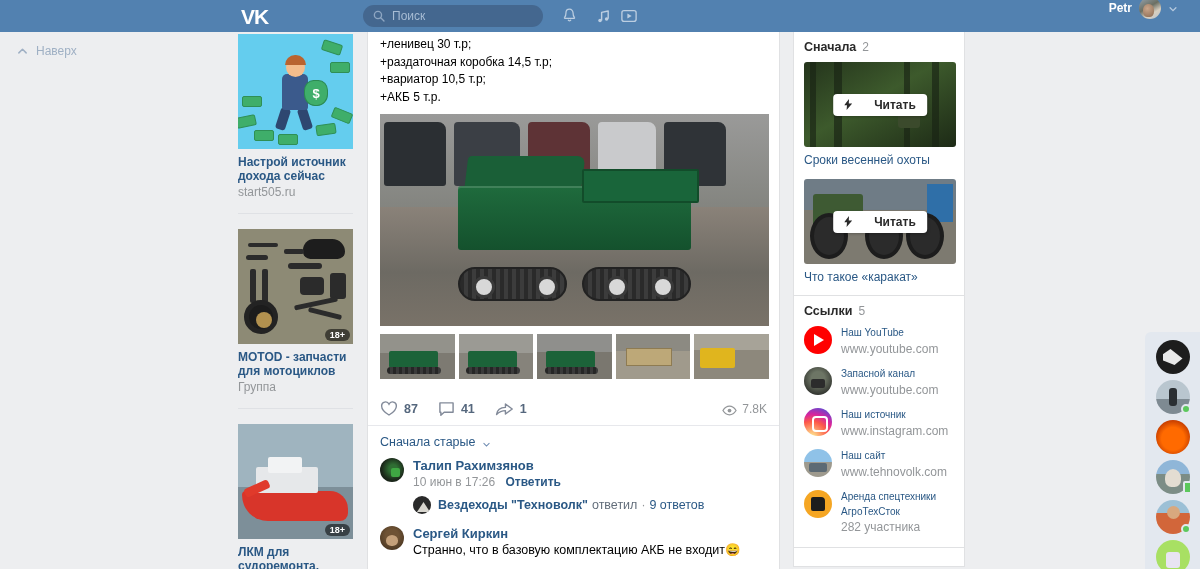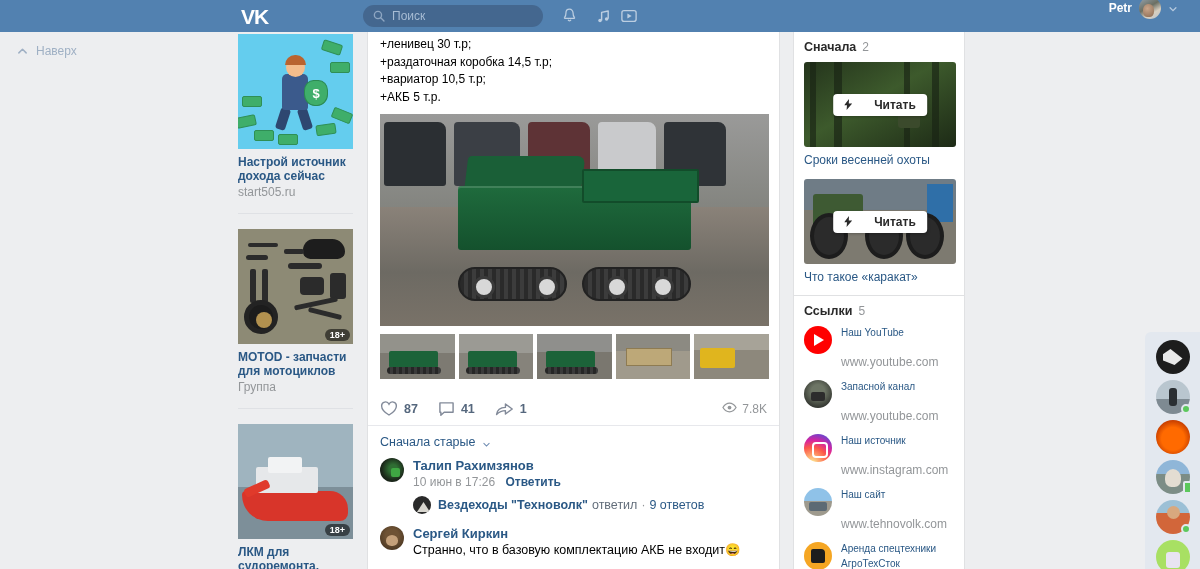--- a/index.html
+++ b/index.html
@@ -230,21 +230,21 @@
 
   #actions {
     margin-top: 13px; height: 34px;
     display: flex; align-items: center;
     padding: 0 12px;
     border-bottom: 1px solid #e7e8ec;
   }
   .act { display: flex; align-items: center; gap: 6px; margin-right: 20px; cursor: pointer; }
   .act .num { color: #55677d; font-size: 12.5px; font-weight: bold; }
   .act svg { display: block; }
-  #views { margin-left: auto; display: flex; align-items: flex-start; gap: 5px; }
+  #views { margin-left: auto; display: flex; align-items: flex-end; gap: 5px; }
   #views .num { color: #939699; font-weight: normal; }
 
   #sort-row { padding: 9px 12px 4px 12px; }
   #sort-link { color: #2a5885; font-size: 12.5px; cursor: pointer; }
   #sort-caret { display:inline-block; margin-left:3px; width:9px; height:9px; vertical-align:middle; }
 
   .comment { display: flex; padding: 5px 12px 0 12px; }
   .c-avatar {
     width: 24px; height: 24px; border-radius: 50%; flex: none;
     margin-right: 9px; overflow: hidden; position: relative;
@@ -316,21 +316,21 @@
   .ava-ig::after { content:''; position:absolute; left:8px; top:8px; width:12px; height:12px;
     border:2px solid #fff; border-radius:4px; }
   .ava-site { background: linear-gradient(#8fc2e8 0 45%, #9e9a8e 45% 100%); }
   .ava-site::after { content:''; position:absolute; left:5px; top:14px; width:18px; height:9px;
     background:#5c6a74; border-radius:2px; }
   .ava-agro { background: #f5a623; }
   .ava-agro::after { content:''; position:absolute; left:7px; top:7px; width:14px; height:14px;
     background:#1d1d1d; border-radius:2px 4px 2px 2px; }
   .link-texts { min-width: 0; }
   .link-name { display:block; color: #2a5885; font-size: 10px; line-height: 14.5px; }
-  .link-sub { display:block; color: #939699; font-size: 12px; line-height: 14.5px; margin-top: 14px; }
+  .link-sub { display:block; color: #939699; font-size: 12px; line-height: 14.5px; margin-top: 1px; }
 
   
   #friends-bar {
     position: absolute; right: 0; top: 300px;
     width: 55px; padding: 8px 0 6px 0;
     background: #e3e8ef;
     border-radius: 6px 0 0 6px;
     display: flex; flex-direction: column; align-items: center; gap: 6px;
     z-index: 40;
   }

